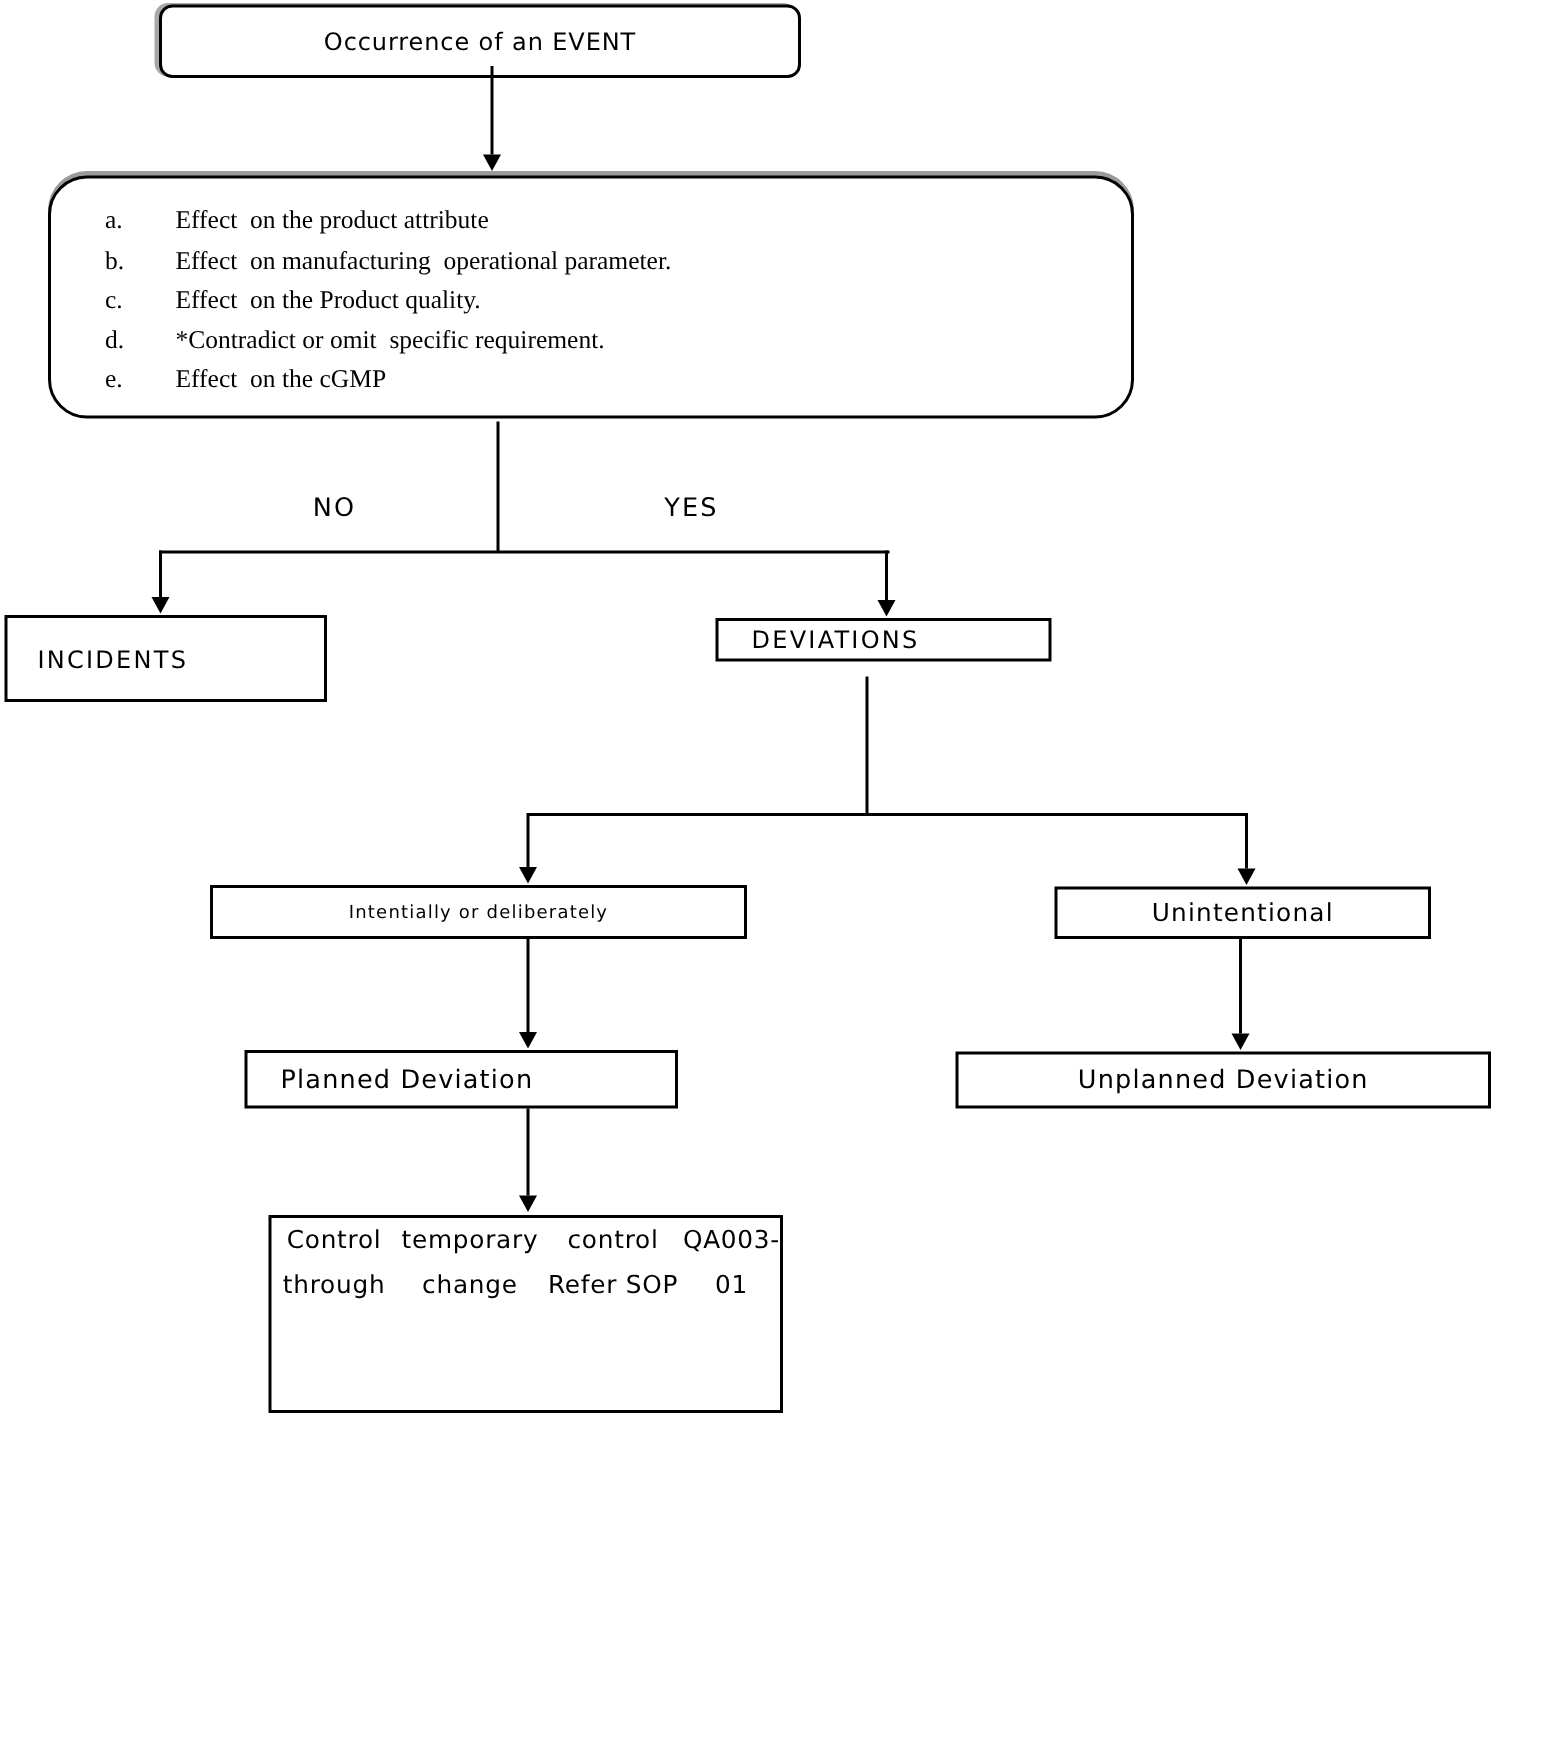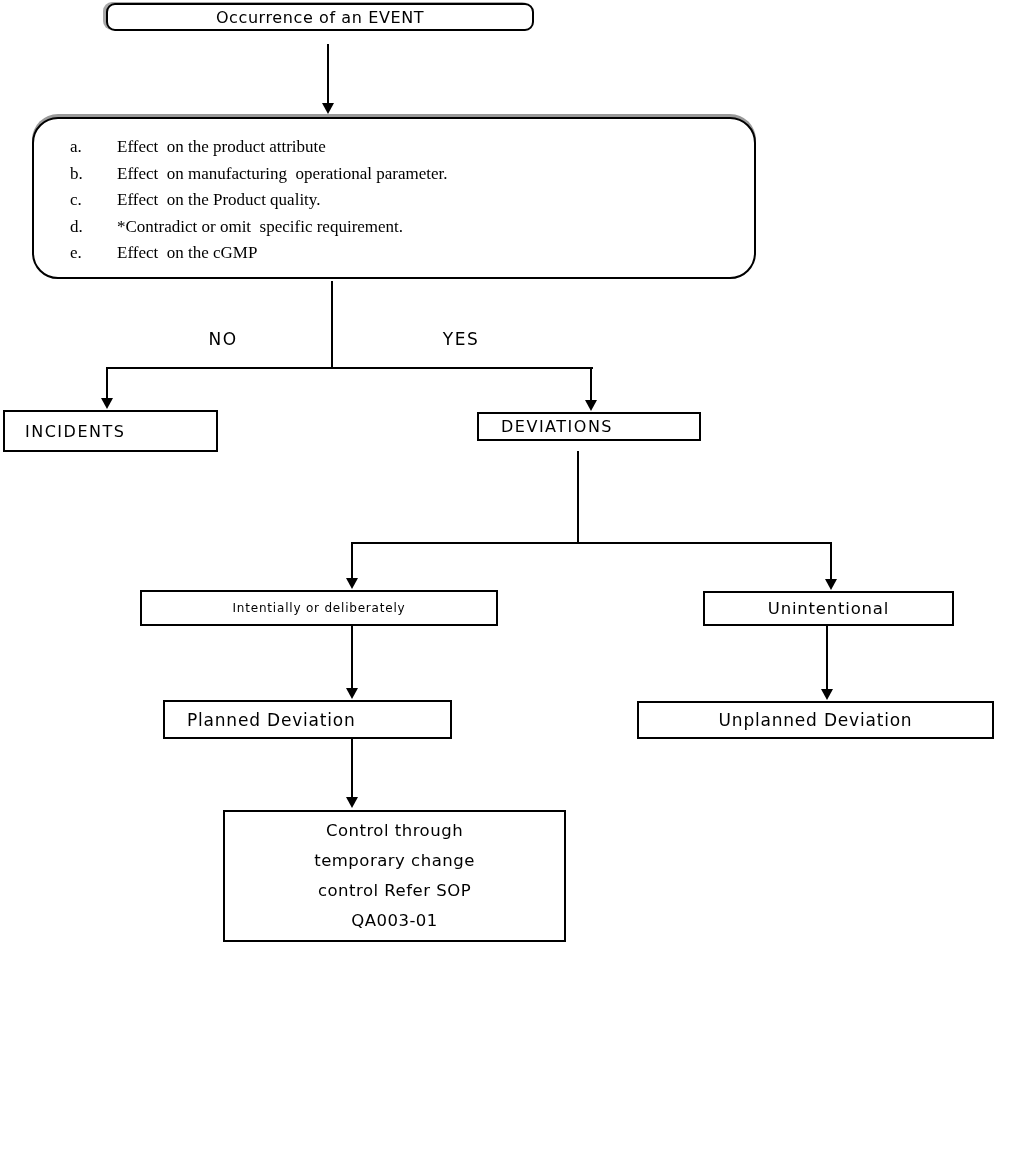--- a/index.html
+++ b/index.html
@@ -10,56 +10,56 @@
     overflow:hidden;
   }
   .node {
     position:absolute; border:2px solid #000; background:#fff;
   }
   .rounded-sm { border-radius:9px; box-shadow:-3px -1px 0 #a8a8a8; }
   .rounded-lg { border-radius:26px; box-shadow:0 -3px 0 #9a9a9a; }
   .center-text { display:flex; align-items:center; justify-content:center; }
   .left-text { display:flex; align-items:center; }
 
-  .title-box { left:106px; top:3px; width:428px; height:28px;
+  .title-box { left:106px; top:3px; width:428px; height:49px;
     font-size:16px; letter-spacing:0.6px; }
 
   .criteria-box { left:32px; top:117px; width:724px; height:162px;
     padding:15px 18px 0 36px;
     font-family:"Liberation Serif", serif; font-size:17px; }
   .criteria-row { display:flex; line-height:26.5px; }
   .criteria-marker { width:47px; flex:none; }
   .criteria-text { white-space:pre-wrap; }
 
   .branch-label { position:absolute; width:70px; text-align:center;
     font-size:17px; letter-spacing:1.5px; }
   .no-label { left:188px; top:329px; }
   .yes-label { left:426px; top:329px; }
 
   .line { position:absolute; background:#000; }
   .arrow-down { position:absolute; width:0; height:0;
     border-left:6px solid transparent; border-right:6px solid transparent;
     border-top:11px solid #000; }
 
-  .incidents-box { left:3px; top:410px; width:215px; height:42px;
+  .incidents-box { left:3px; top:410px; width:215px; height:58px;
     padding-left:20px; font-size:16px; letter-spacing:1.5px; }
   .deviations-box { left:477px; top:412px; width:224px; height:29px;
     padding-left:22px; font-size:16px; letter-spacing:1.5px; }
   .intentional-box { left:140px; top:590px; width:358px; height:36px;
     font-size:12px; letter-spacing:0.8px; }
   .unintentional-box { left:703px; top:591px; width:251px; height:35px;
     font-size:16.5px; letter-spacing:0.8px; }
   .planned-box { left:163px; top:700px; width:289px; height:39px;
     padding-left:22px; font-size:17px; letter-spacing:0.8px; }
   .unplanned-box { left:637px; top:701px; width:357px; height:38px;
     font-size:17px; letter-spacing:0.8px; }
   .control-box { left:179px; top:810px; width:343px; height:132px;
     font-size:16.5px; letter-spacing:0.5px; text-align:center;
-    display:flex; flex-direction:column; justify-content:center;
-    line-height:30px;margin-left:44px; }
+    display:flex; justify-content:center;
+    line-height:30px; }
 </style>
 </head>
 <body>
 
 <div class="canvas">
 
   <div class="node rounded-sm center-text title-box">
     <span>Occurrence of an EVENT</span>
   </div>
 

